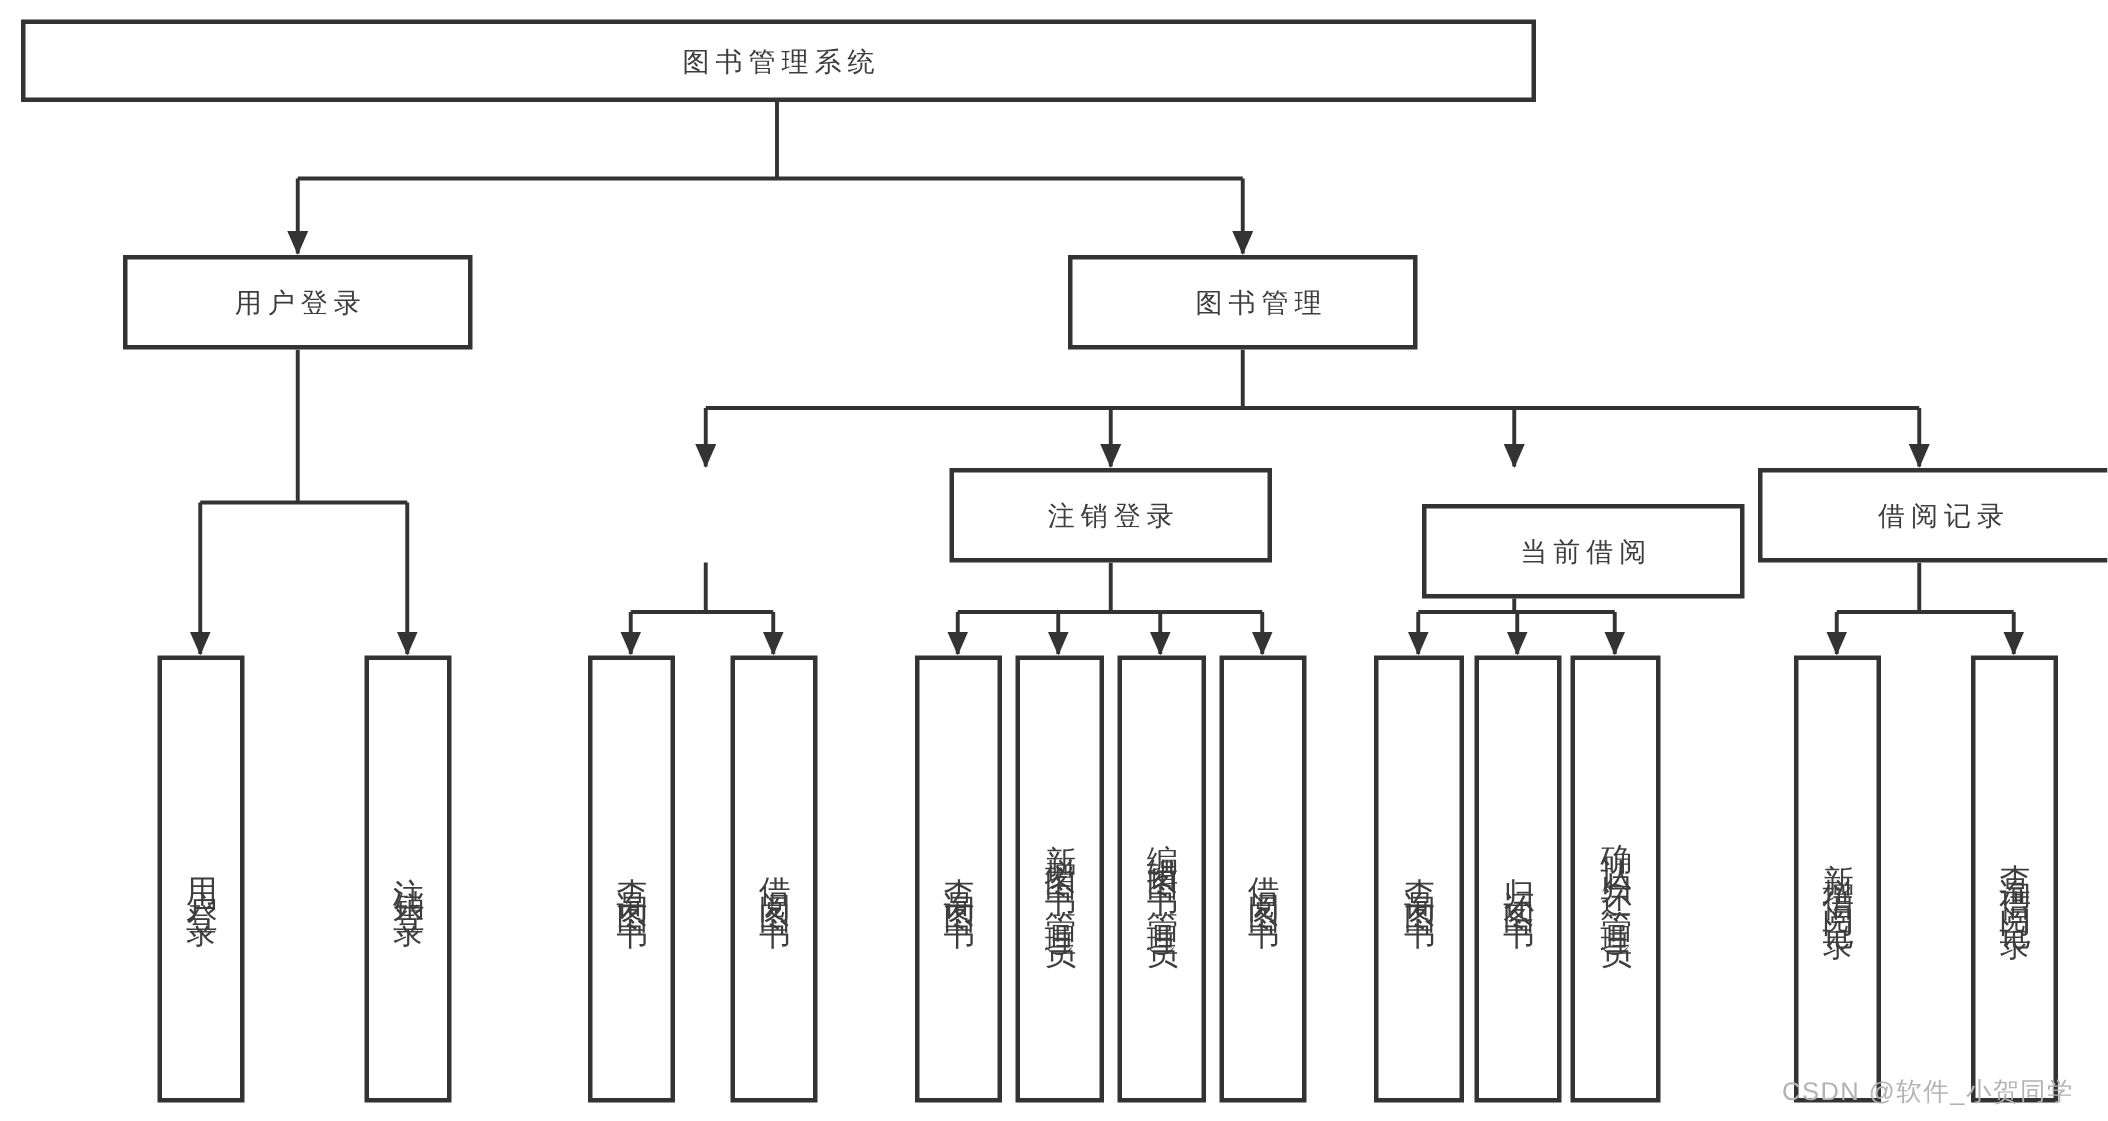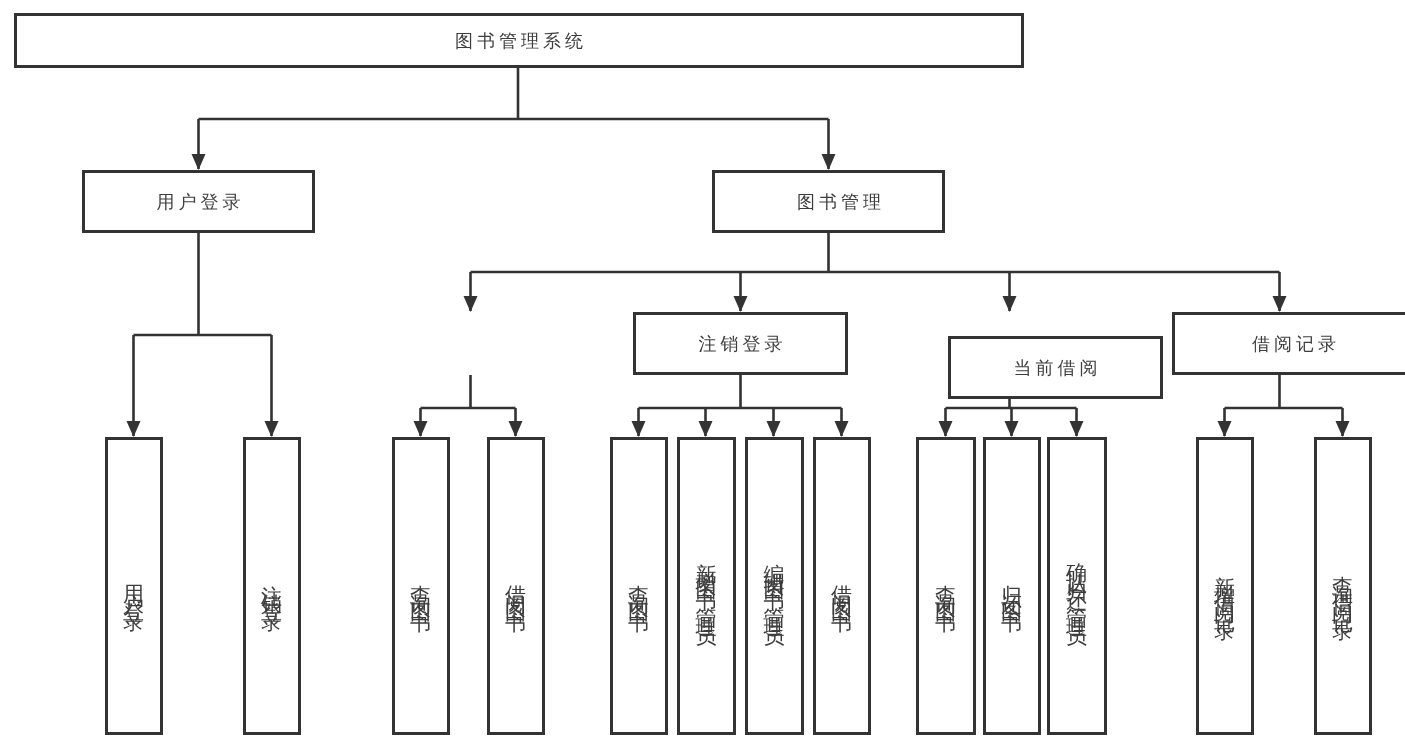--- a/index.html
+++ b/index.html
@@ -137,14 +137,15 @@
     <span>确认归还（管理员）</span>
   </div>
 
   <div class="box v" style="left:1195.5px;top:437px;width:58px;height:298px;">
     <span>新增借阅记录</span>
   </div>
   <div class="box v" style="left:1313.5px;top:437px;width:58px;height:298px;">
     <span>查询借阅记录</span>
   </div>
 
+  <div class="watermark">CSDN @软件_小贺同学</div>
 
 </div>
 
 </body></html>

